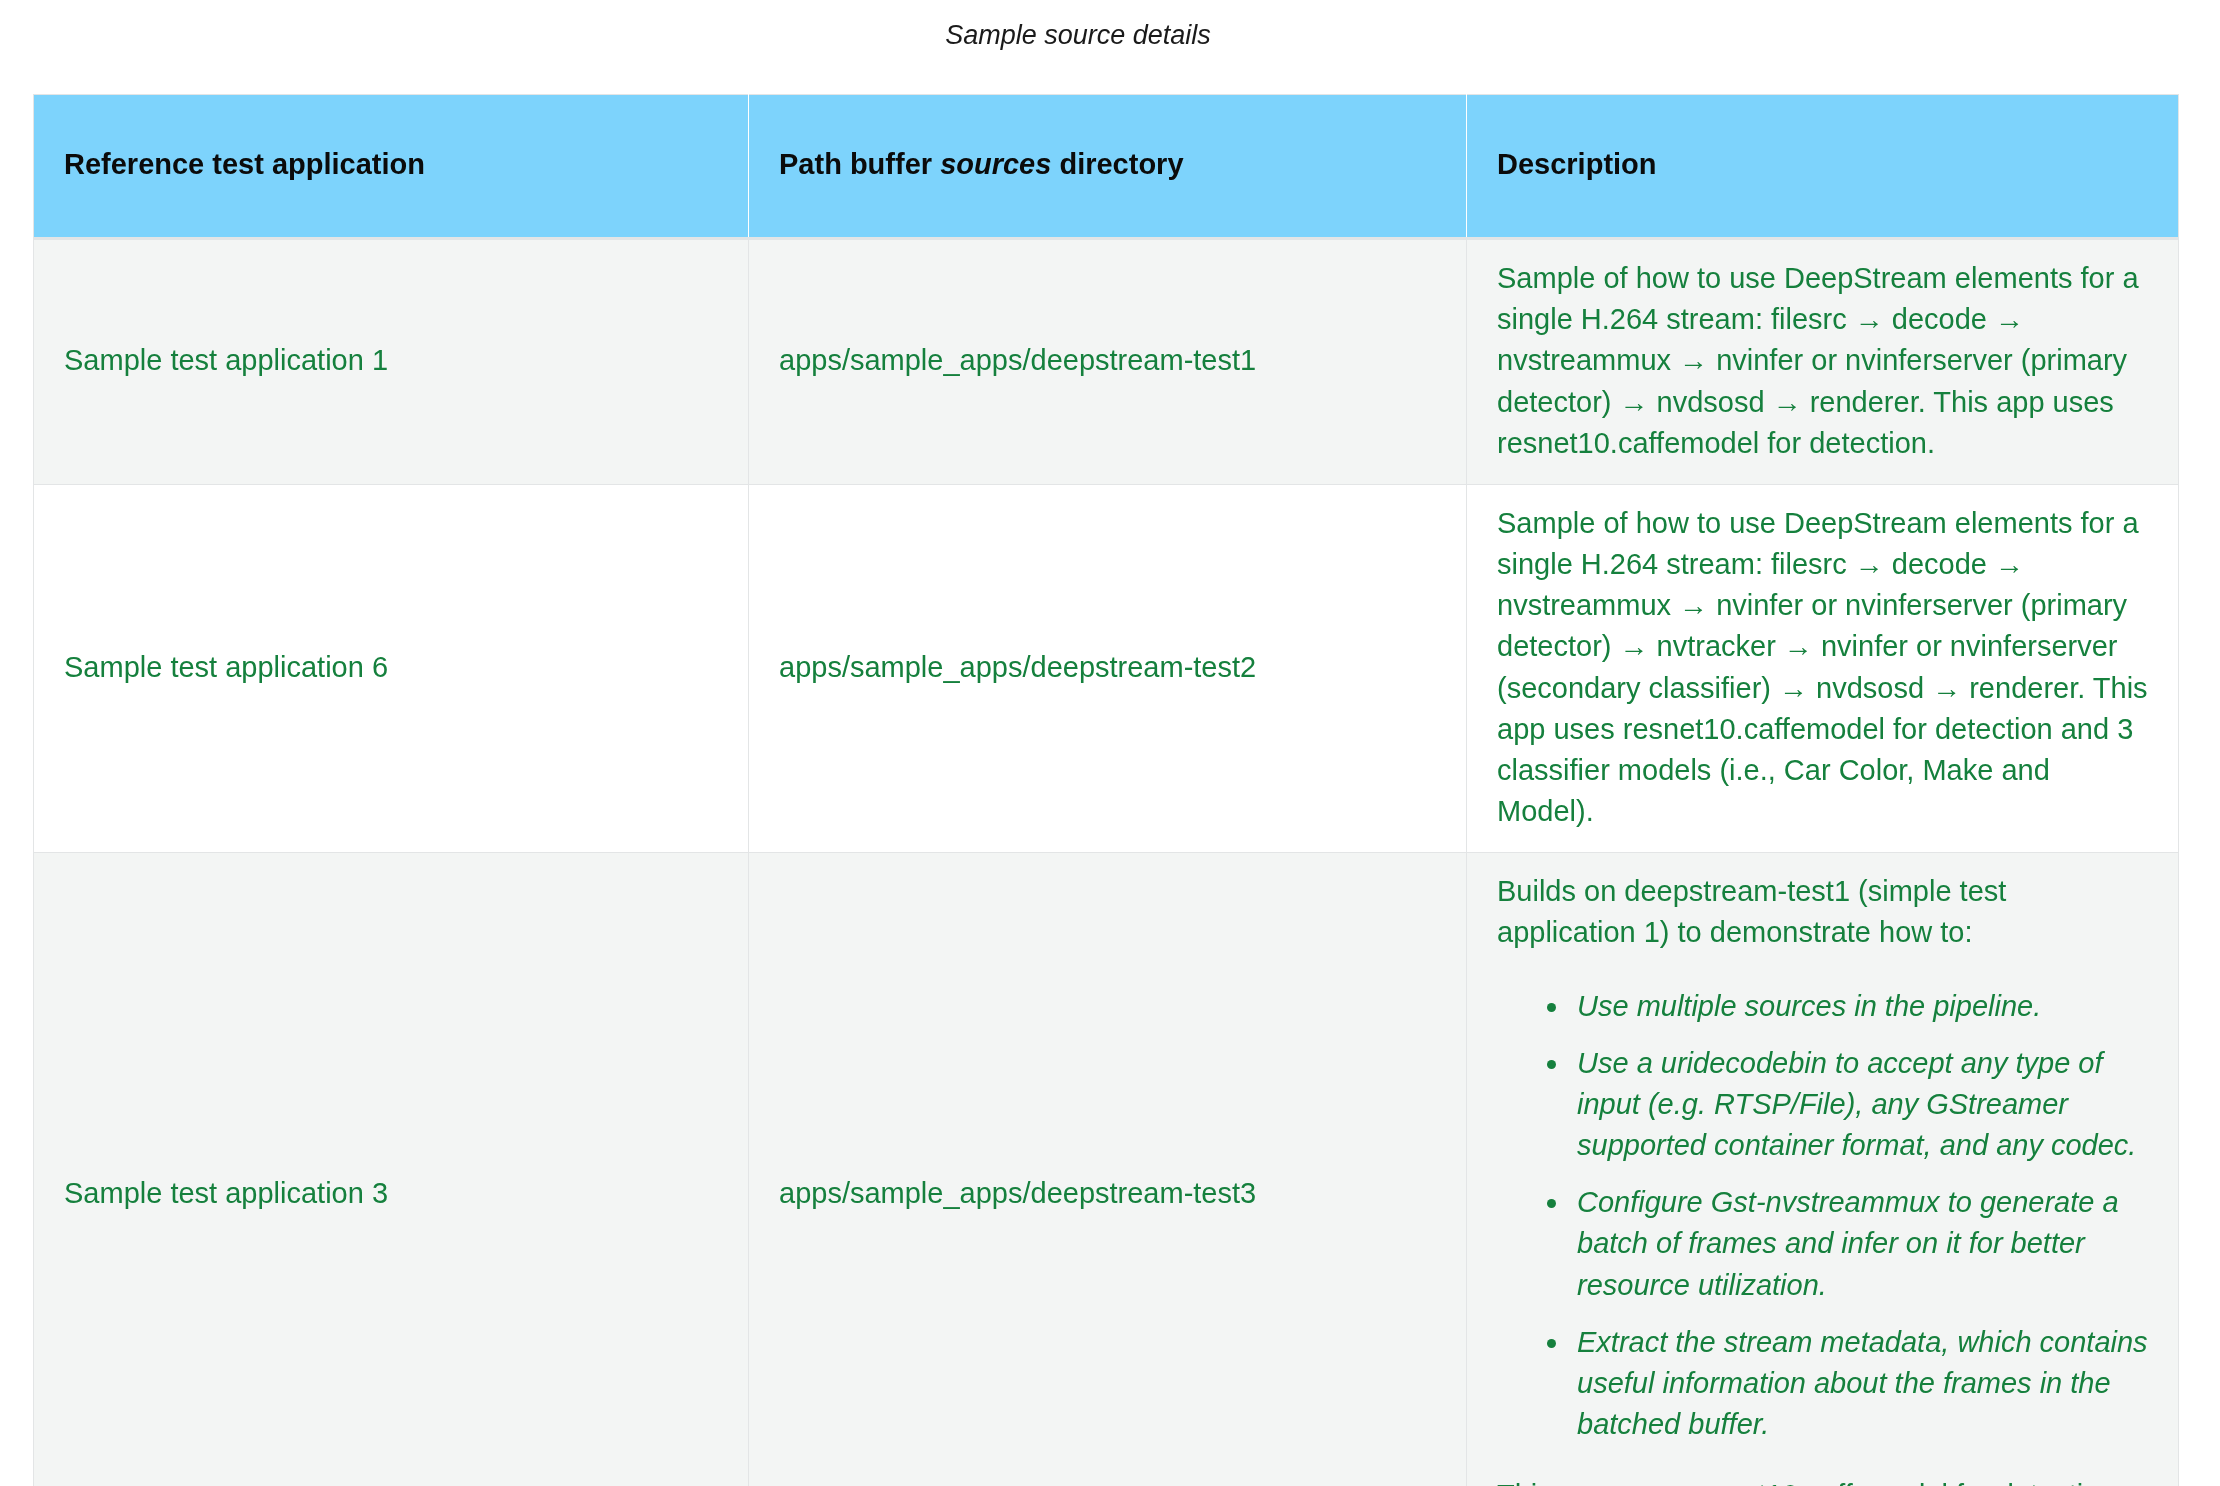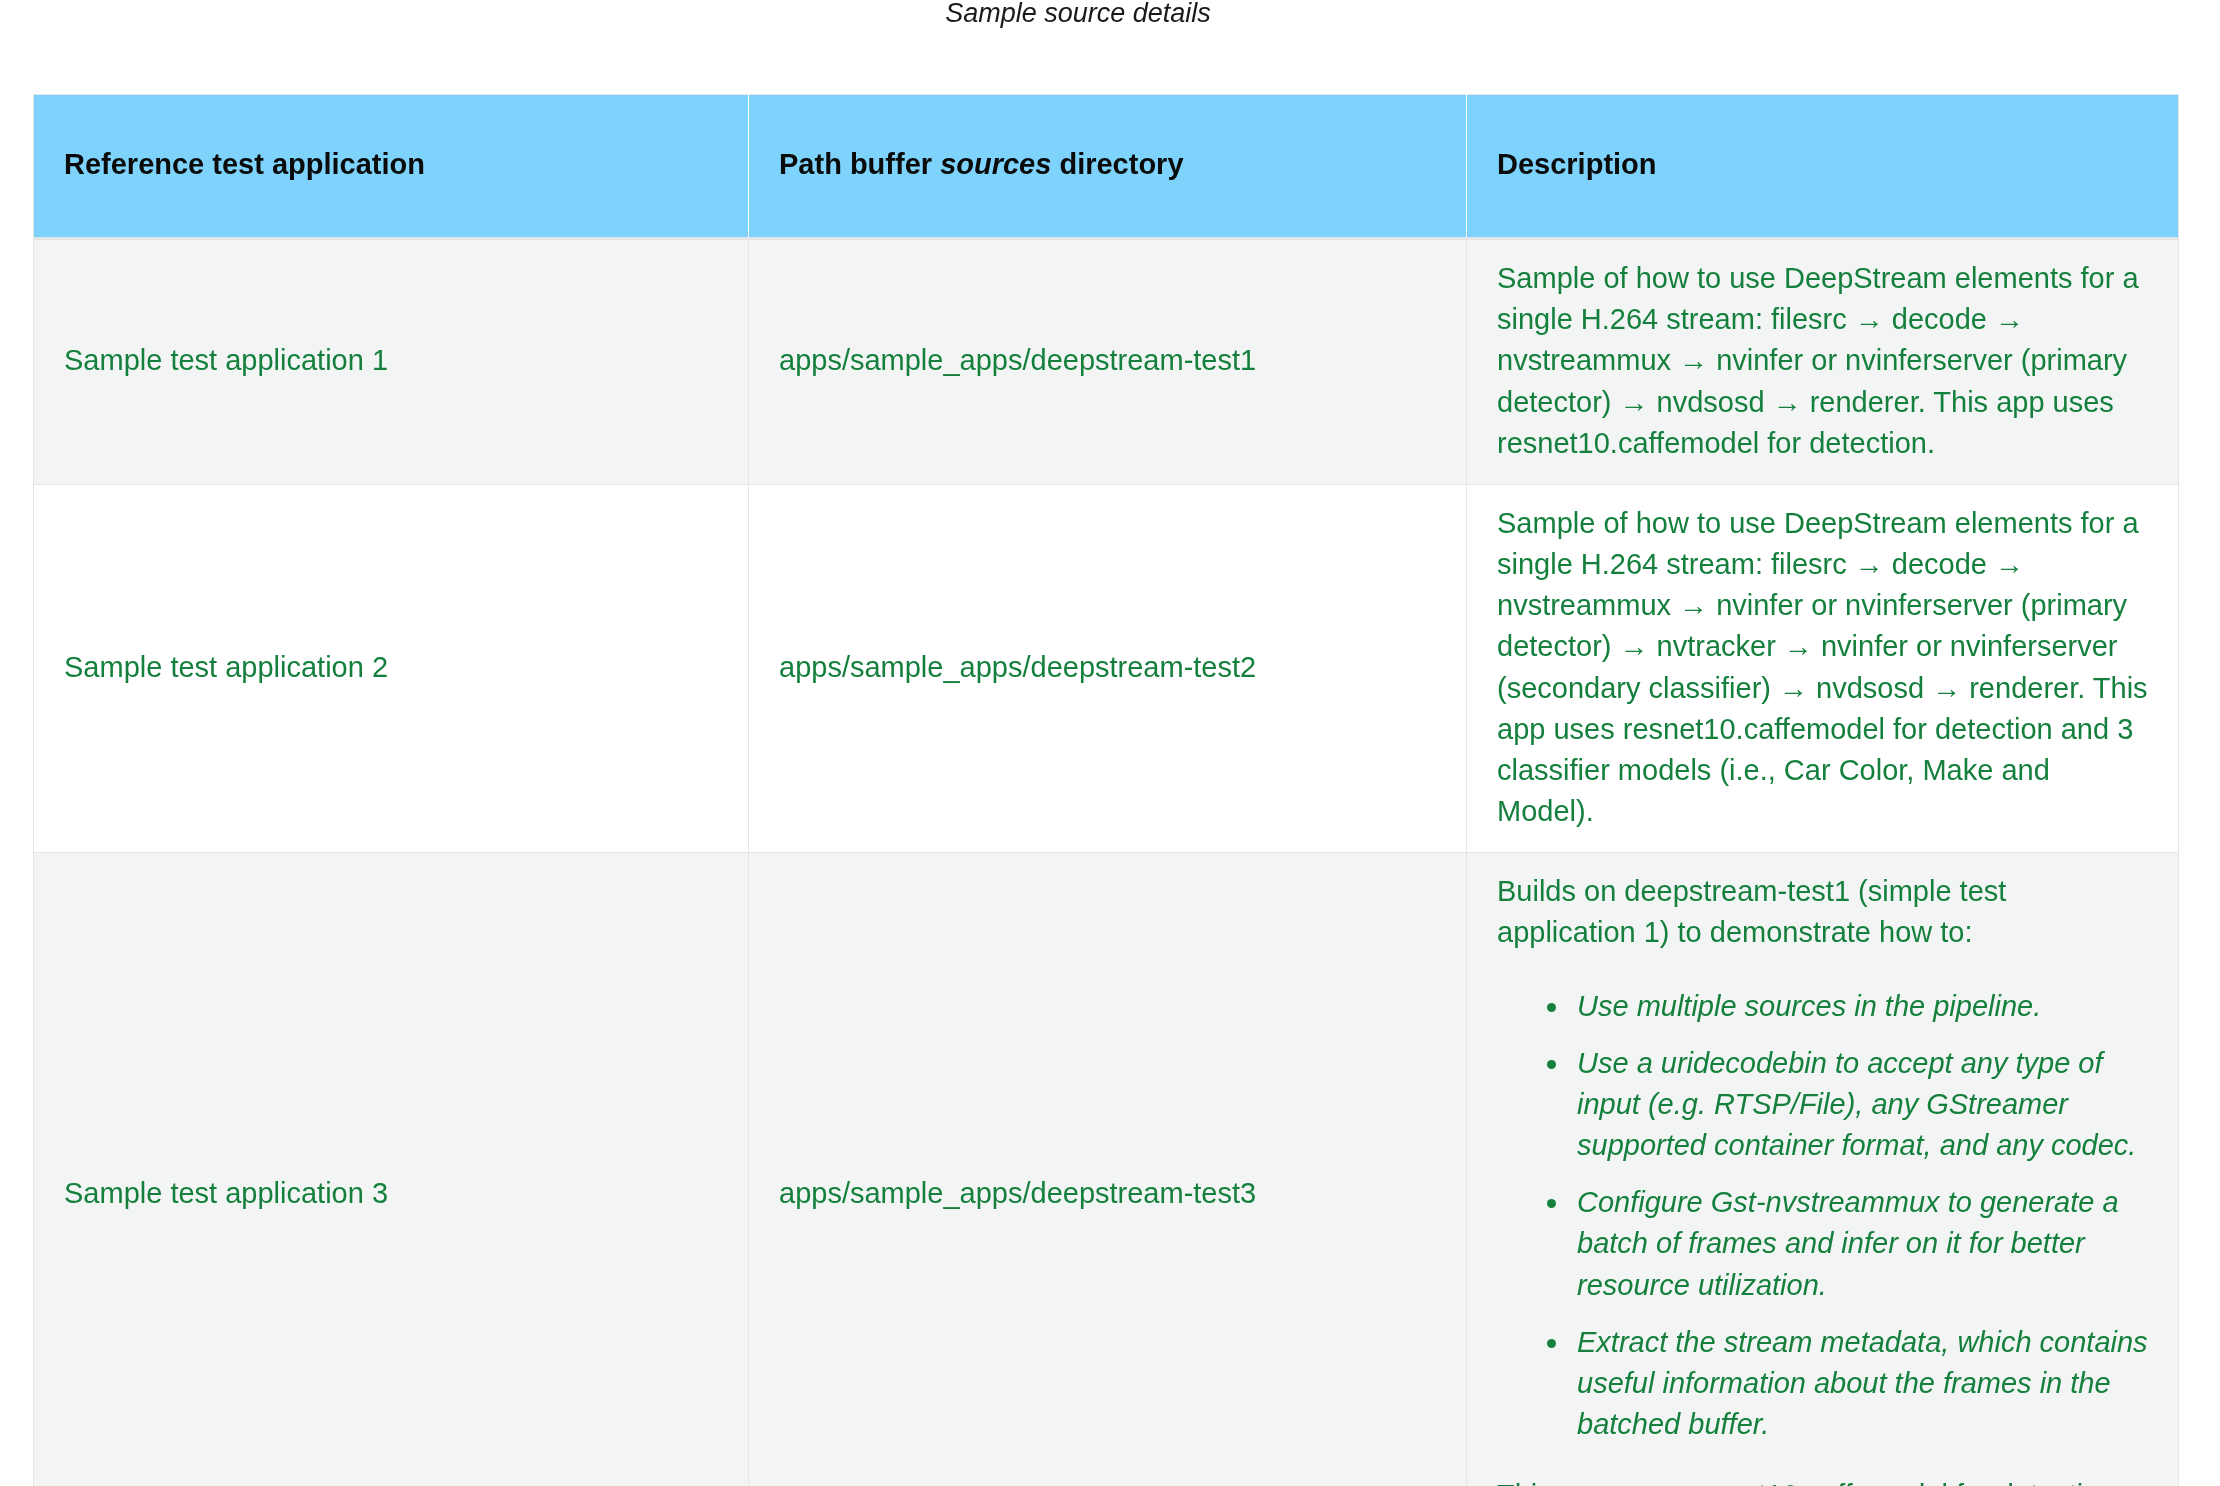--- a/index.html
+++ b/index.html
@@ -21,20 +21,21 @@
     height: 1486px;
     box-sizing: border-box;
   }
 
   .table-caption {
     text-align: center;
     font-style: italic;
     font-size: 27px;
     color: #1a1a1a;
     line-height: 1;
+    padding-top: 22px;
     padding-bottom: 20px;
     padding-right: 64px;
   }
 
   .table-wrap {
     position: absolute;
     left: 33px;
     top: 94px;
     width: 2145px;
   }
@@ -137,21 +138,21 @@
 
         <tr class="stripe">
           <td>Sample test application 1</td>
           <td>apps/sample_apps/deepstream-test1</td>
           <td class="desc">
             <p>Sample of how to use DeepStream elements for a single H.264 stream: filesrc → decode → nvstreammux → nvinfer or nvinferserver (primary detector) → nvdsosd → renderer. This app uses resnet10.caffemodel for detection.</p>
           </td>
         </tr>
 
         <tr class="plain">
-          <td>Sample test application 2</td>
+          <td>Sample test application 6</td>
           <td>apps/sample_apps/deepstream-test2</td>
           <td class="desc">
             <p>Sample of how to use DeepStream elements for a single H.264 stream: filesrc → decode → nvstreammux → nvinfer or nvinferserver (primary detector) → nvtracker → nvinfer or nvinferserver (secondary classifier) → nvdsosd → renderer. This app uses resnet10.caffemodel for detection and 3 classifier models (i.e., Car Color, Make and Model).</p>
           </td>
         </tr>
 
         <tr class="stripe">
           <td>Sample test application 3</td>
           <td>apps/sample_apps/deepstream-test3</td>
           <td class="desc">

